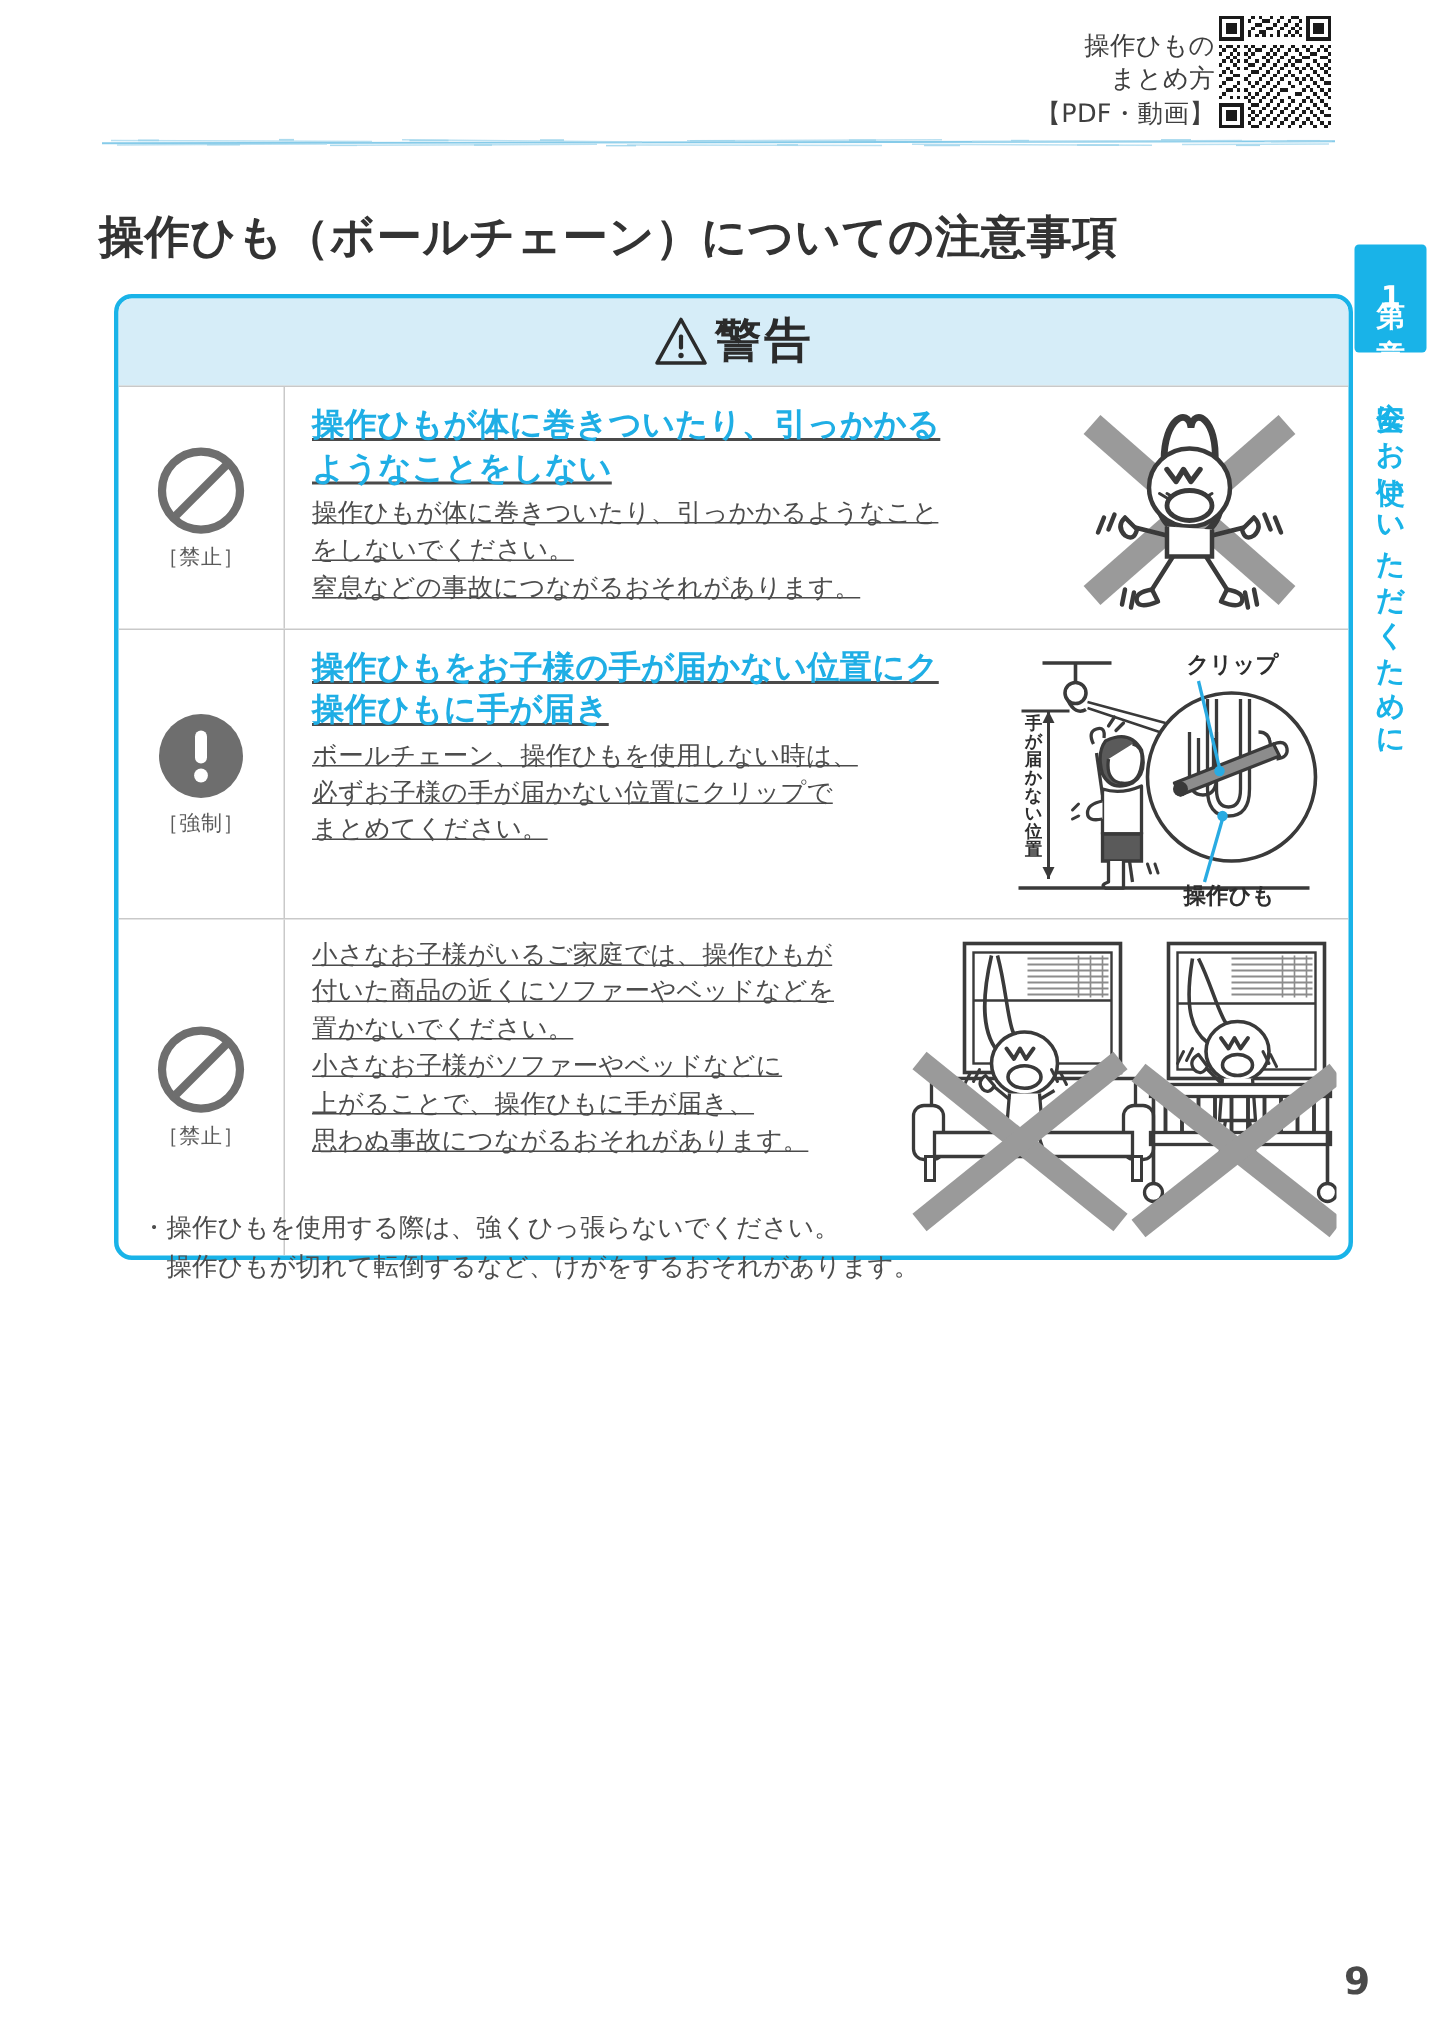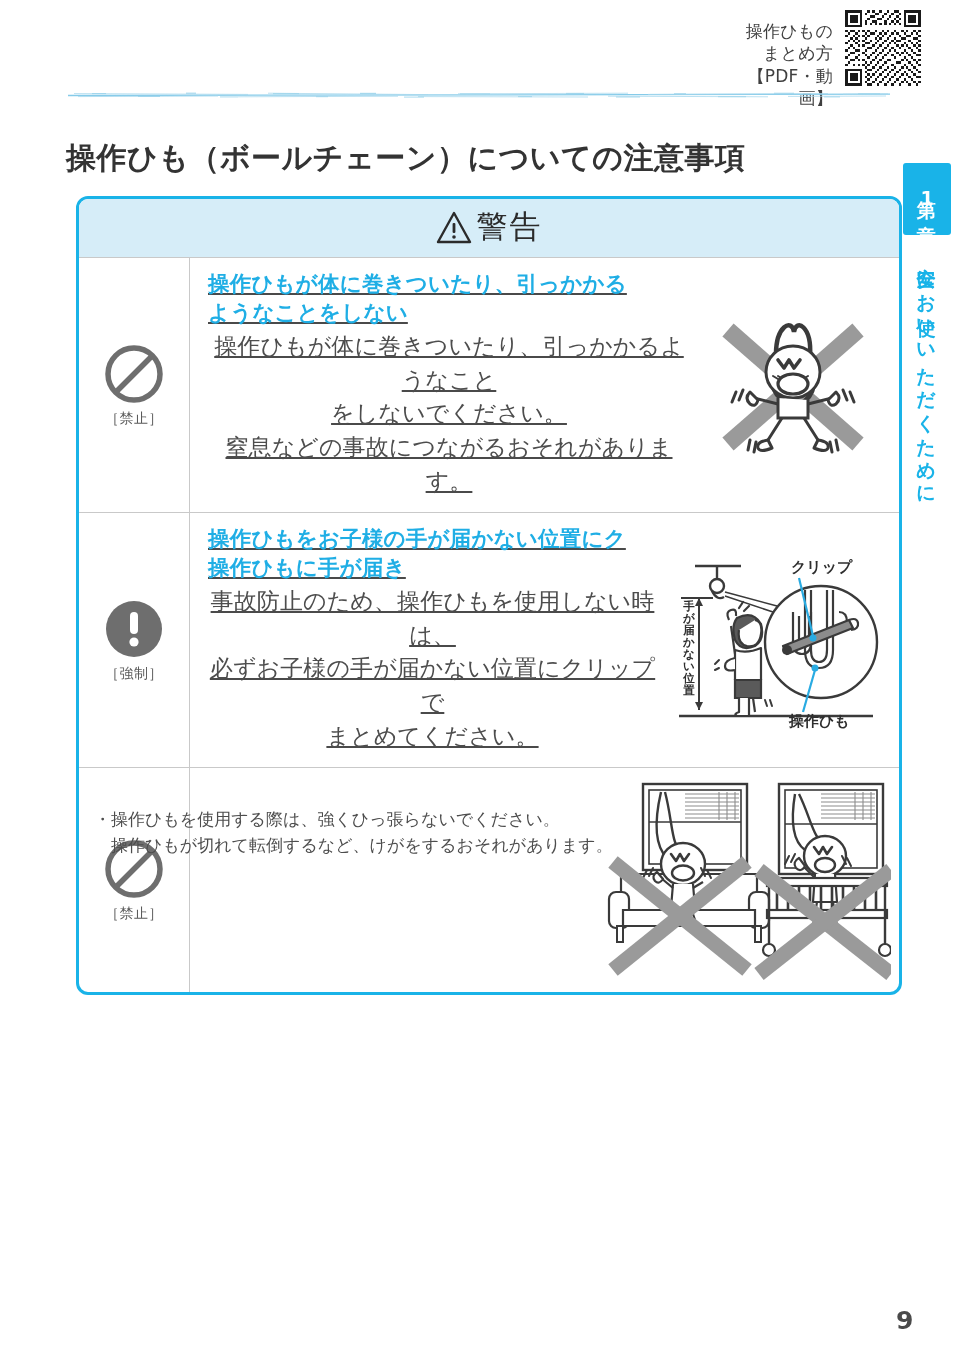--- a/index.html
+++ b/index.html
@@ -13,27 +13,26 @@
     position: relative;
     font-family: "DejaVu Sans", "Liberation Sans", sans-serif;
     color: #4a4a4a;
     overflow: hidden;
   }
 
   
   #qr-block {
     position: absolute;
     top: 8px;
-    left: 723px;
+    left: 690px;
     width: 200px;
     height: 84px;
     display: flex;
     align-items: flex-start;
     justify-content: flex-end;
-    gap: 10px;
   }
   #qr-caption {
     text-align: right;
     font-size: 17px;
     line-height: 1.32;
     color: #3f3f3f;
     padding-top: 12px;
     white-space: pre-line;
     letter-spacing: 0.2px;
   }
@@ -122,21 +121,21 @@
     background: #D6EDF8;
     text-align: center;
     padding: 7px 0 9px 0;
     display: flex;
     align-items: center;
     justify-content: center;
     gap: 5px;
   }
   #warning-header-text {
     font-size: 31px;
-    font-weight: normal;
+    font-weight: bold;
     color: #2b2b2b;
     letter-spacing: 2px;
   }
   #warning-triangle-icon { display: block; }
 
   .warn-row {
     display: flex;
     align-items: stretch;
     border-top: 1px solid #c9c9c9;
     padding: 0;
@@ -169,25 +168,24 @@
     color: #1FAEE5;
     font-weight: bold;
     font-size: 21.5px;
     line-height: 1.33;
     margin-bottom: 3px;
     white-space: pre-line;
     letter-spacing: 0.2px;
   }
   .warn-body {
     color: #4d4d4d;
-    font-size: 23px;
+    font-size: 17px;
     line-height: 1.46;
     white-space: pre-line;
     letter-spacing: 0.1px;
-    text-align: center;
   }
   .warn-figcell {
     flex: 0 0 auto;
     display: flex;
     align-items: center;
     justify-content: center;
     padding: 6px 8px;
   }
 
   
@@ -626,21 +624,21 @@
       <svg width="62" height="62" viewBox="0 0 62 62">
         <circle cx="31" cy="31" r="28" fill="#6e6e6e"></circle>
         <rect x="27" y="14" width="8" height="22" rx="4" fill="#ffffff"></rect>
         <circle cx="31" cy="44" r="4.6" fill="#ffffff"></circle>
       </svg>
       <div class="icon-caption">［強制］</div>
     </div>
     <div class="warn-textcell">
       <div class="warn-heading">操作ひもをお子様の手が届かない位置にク
 操作ひもに手が届き</div>
-      <div class="warn-body">事故防止のため、操作ひもを使用しない時は、
+      <div class="warn-body">ボールチェーン、操作ひもを使用しない時は、
 必ずお子様の手が届かない位置にクリップで
 まとめてください。</div>
     </div>
     <div class="warn-figcell">
       <svg width="218" height="180" viewBox="0 0 218 180">
 
         <line x1="22" y1="16" x2="68" y2="16" stroke="#3a3a3a" stroke-width="2.4"></line>
 
         <path d="M44 16 L44 30" stroke="#3a3a3a" stroke-width="2.4"></path>
         <circle cx="44" cy="36" r="7" fill="none" stroke="#3a3a3a" stroke-width="2.4"></circle>
@@ -715,20 +713,26 @@
 
   <div class="warn-row">
     <div class="warn-iconcell">
       <svg width="62" height="62" viewBox="0 0 62 62">
         <circle cx="31" cy="31" r="26" fill="none" stroke="#6e6e6e" stroke-width="5.5"></circle>
         <line x1="13" y1="49" x2="49" y2="13" stroke="#6e6e6e" stroke-width="5.5"></line>
       </svg>
       <div class="icon-caption">［禁止］</div>
     </div>
     <div class="warn-textcell">
+      <div class="warn-body">小さなお子様がいるご家庭では、操作ひもが
+付いた商品の近くにソファーやベッドなどを
+置かないでください。
+小さなお子様がソファーやベッドなどに
+上がることで、操作ひもに手が届き、
+思わぬ事故につながるおそれがあります。</div>
     </div>
     <div class="warn-figcell">
       <svg width="292" height="212" viewBox="0 0 292 212">
 
         <g>
 
           <rect x="44" y="10" width="104" height="86" fill="#ffffff" stroke="#3a3a3a" stroke-width="2.4"></rect>
           <rect x="50" y="16" width="92" height="74" fill="none" stroke="#3a3a3a" stroke-width="1.6"></rect>
           <line x1="50" y1="48" x2="142" y2="48" stroke="#3a3a3a" stroke-width="1.6"></line>
 

